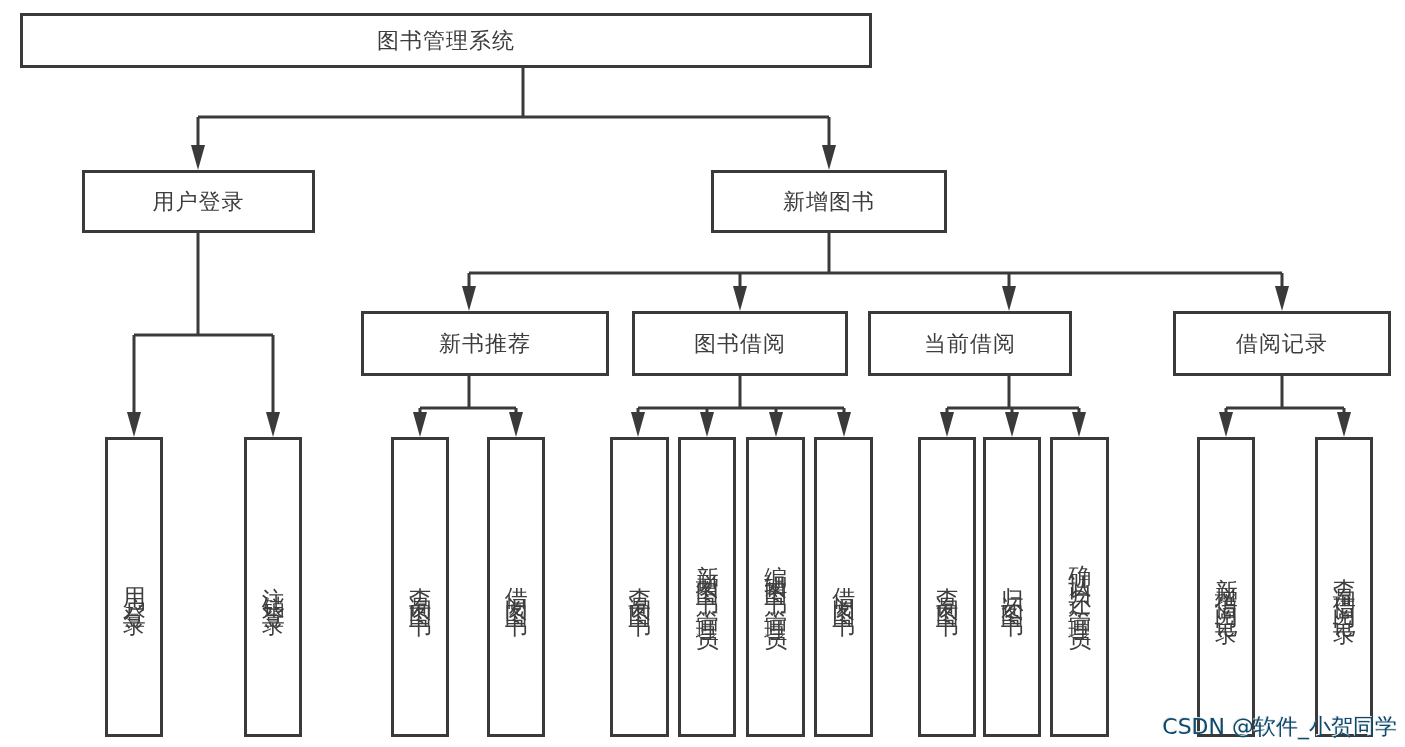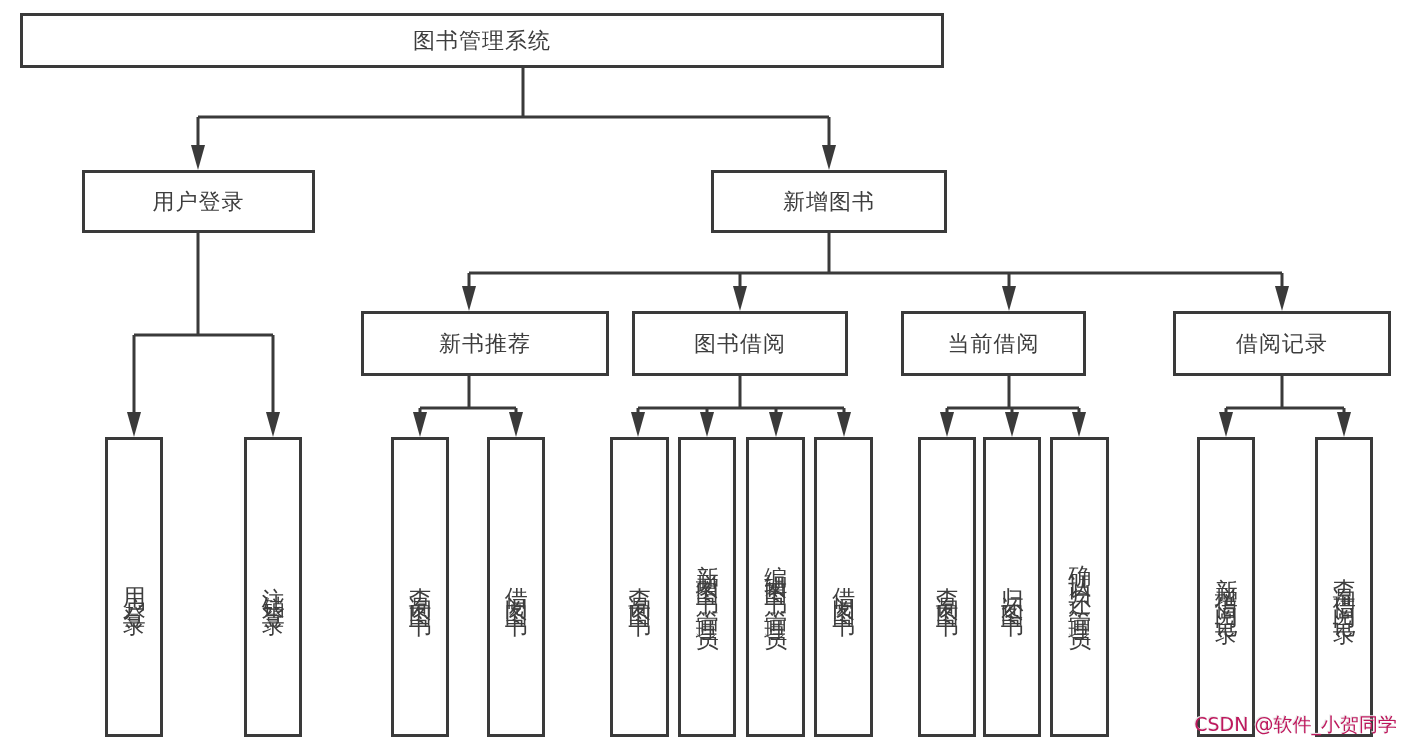--- a/index.html
+++ b/index.html
@@ -26,31 +26,31 @@
     display:flex;align-items:center;justify-content:center;
   }
   .vtext{
     writing-mode:vertical-rl;
     font-size:23px;color:#3d3d3d;
     letter-spacing:9px;line-height:1.1;white-space:nowrap;
   }
   .watermark{
     position:absolute;z-index:3;
     right:8px;top:712px;
-    font-size:19px;color:#be185d;
+    font-size:22px;color:#0c4a6e;
     text-shadow:-1px -1px 0 #e9e9e9;
     white-space:nowrap;
   }
   
-  .n-root{left:20px;top:13px;width:924px;height:55px;}
+  .n-root{left:20px;top:13px;width:852px;height:55px;}
   .n-l2-a{left:82px;top:170px;width:233px;height:63px;}
   .n-l2-b{left:711px;top:170px;width:236px;height:63px;}
   .n-l3-a{left:361px;top:311px;width:248px;height:65px;}
   .n-l3-b{left:632px;top:311px;width:216px;height:65px;}
-  .n-l3-c{left:901px;top:311px;width:185px;height:65px;font-family:Liberation Serif, serif;}
+  .n-l3-c{left:868px;top:311px;width:204px;height:65px;font-family:Liberation Serif, serif;}
   .n-l3-d{left:1173px;top:311px;width:218px;height:65px;}
   .v1{left:105px;}  .v2{left:244px;}
   .v3{left:391px;}  .v4{left:487px;}
   .v5{left:610px;width:59px;} .v6{left:678px;} .v7{left:746px;width:59px;} .v8{left:814px;width:59px;}
   .v9{left:918px;}  .v10{left:983px;} .v11{left:1050px;width:59px;}
   .v12{left:1197px;} .v13{left:1315px;}
 </style>
 </head>
 <body>
 

